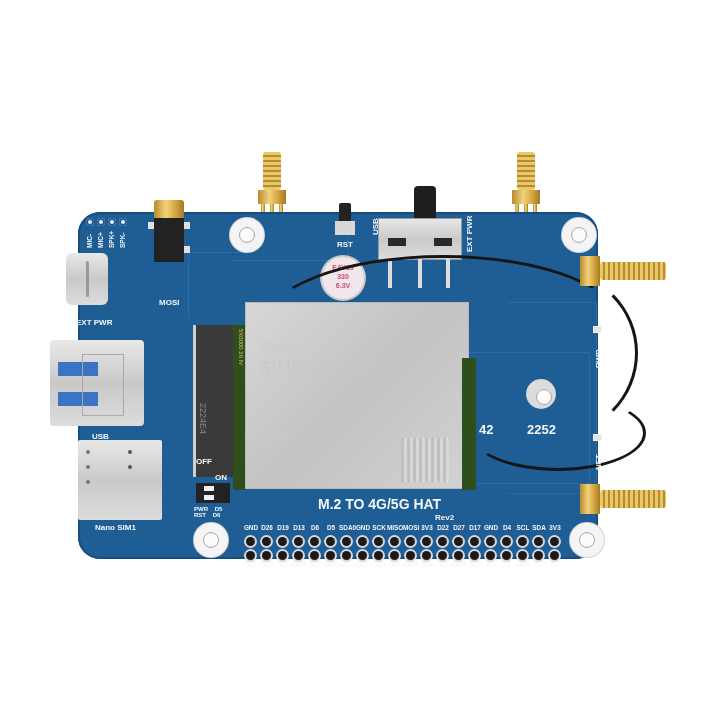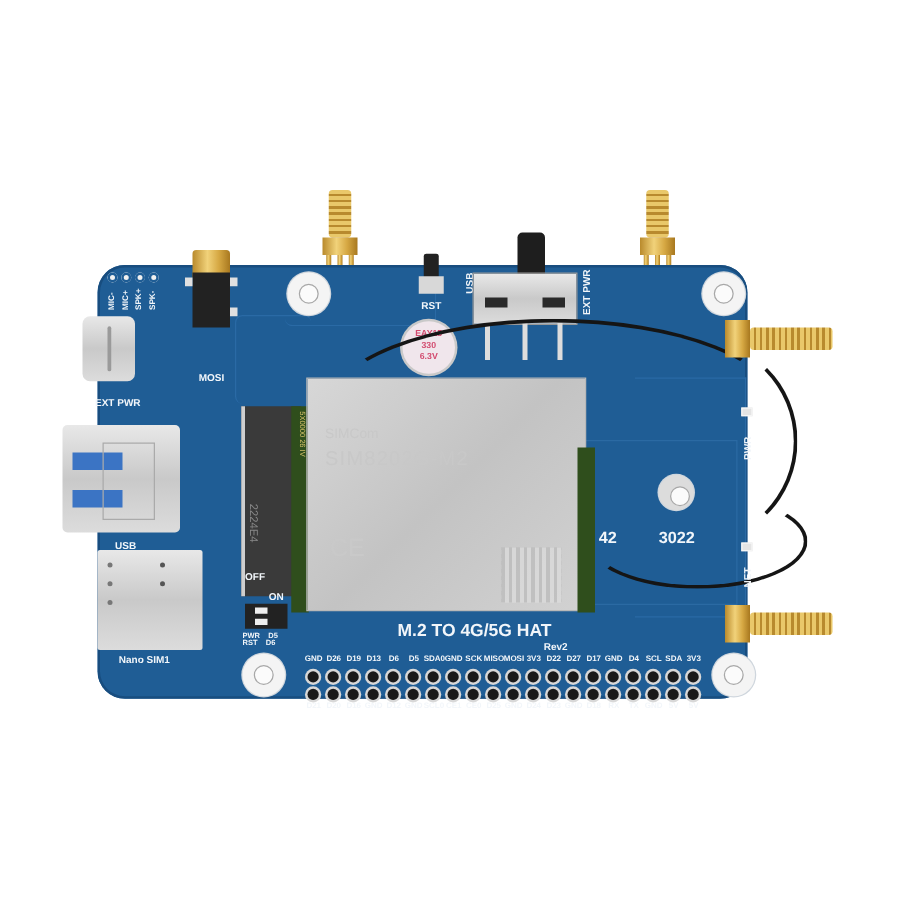--- a/index.html
+++ b/index.html
@@ -127,21 +127,21 @@
 
 <div class="abs" style="left:245px;top:302px;width:222px;height:185px;background:linear-gradient(135deg,#d7d7d7,#c3c3c3 50%,#d2d2d2);border:1px solid #b8b8b8;color:#bcbcbc;">
   <div class="abs" style="left:14px;top:38px;font-size:11px;color:#c8c8c8;">SIMCom</div>
   <div class="abs" style="left:14px;top:56px;font-size:16px;color:#c8c8c8;letter-spacing:1px;">SIM8202G-M2</div>
   <div class="abs" style="left:18px;top:125px;font-size:20px;color:#c9c9c9;">CE</div>
   <div class="abs" style="left:155px;top:135px;width:48px;height:44px;background:repeating-linear-gradient(90deg,#bbb 0 3px,#ddd 3px 6px),repeating-linear-gradient(0deg,#bbb 0 3px,#ddd 3px 6px);opacity:.7;"></div>
 </div>
 
 <div class="abs" style="left:462px;top:358px;width:14px;height:132px;background:#2f4e1c;"></div>
 <div class="silk" style="left:479px;top:422px;font-size:13px;">42</div>
-<div class="silk" style="left:527px;top:422px;font-size:13px;">3022</div>
+<div class="silk" style="left:527px;top:422px;font-size:13px;">2252</div>
 
 <div class="cable" style="left:260px;top:255px;width:360px;height:140px;border-color:#151515 transparent transparent transparent;"></div>
 <div class="cable" style="left:472px;top:270px;width:160px;height:160px;border-color:transparent #151515 transparent transparent;"></div>
 <div class="cable" style="left:470px;top:395px;width:170px;height:70px;border-color:transparent #151515 #151515 transparent;"></div>
 
 <div class="abs" style="left:580px;top:256px;width:86px;height:30px;">
   <div class="gold abs" style="left:0;top:0;width:20px;height:30px;"></div>
   <div class="abs" style="left:20px;top:6px;width:66px;height:18px;background:repeating-linear-gradient(90deg,#e9c86a 0 3px,#b88a2e 3px 5px);border-radius:3px;"></div>
 </div>
 <div class="abs" style="left:580px;top:484px;width:86px;height:30px;">

